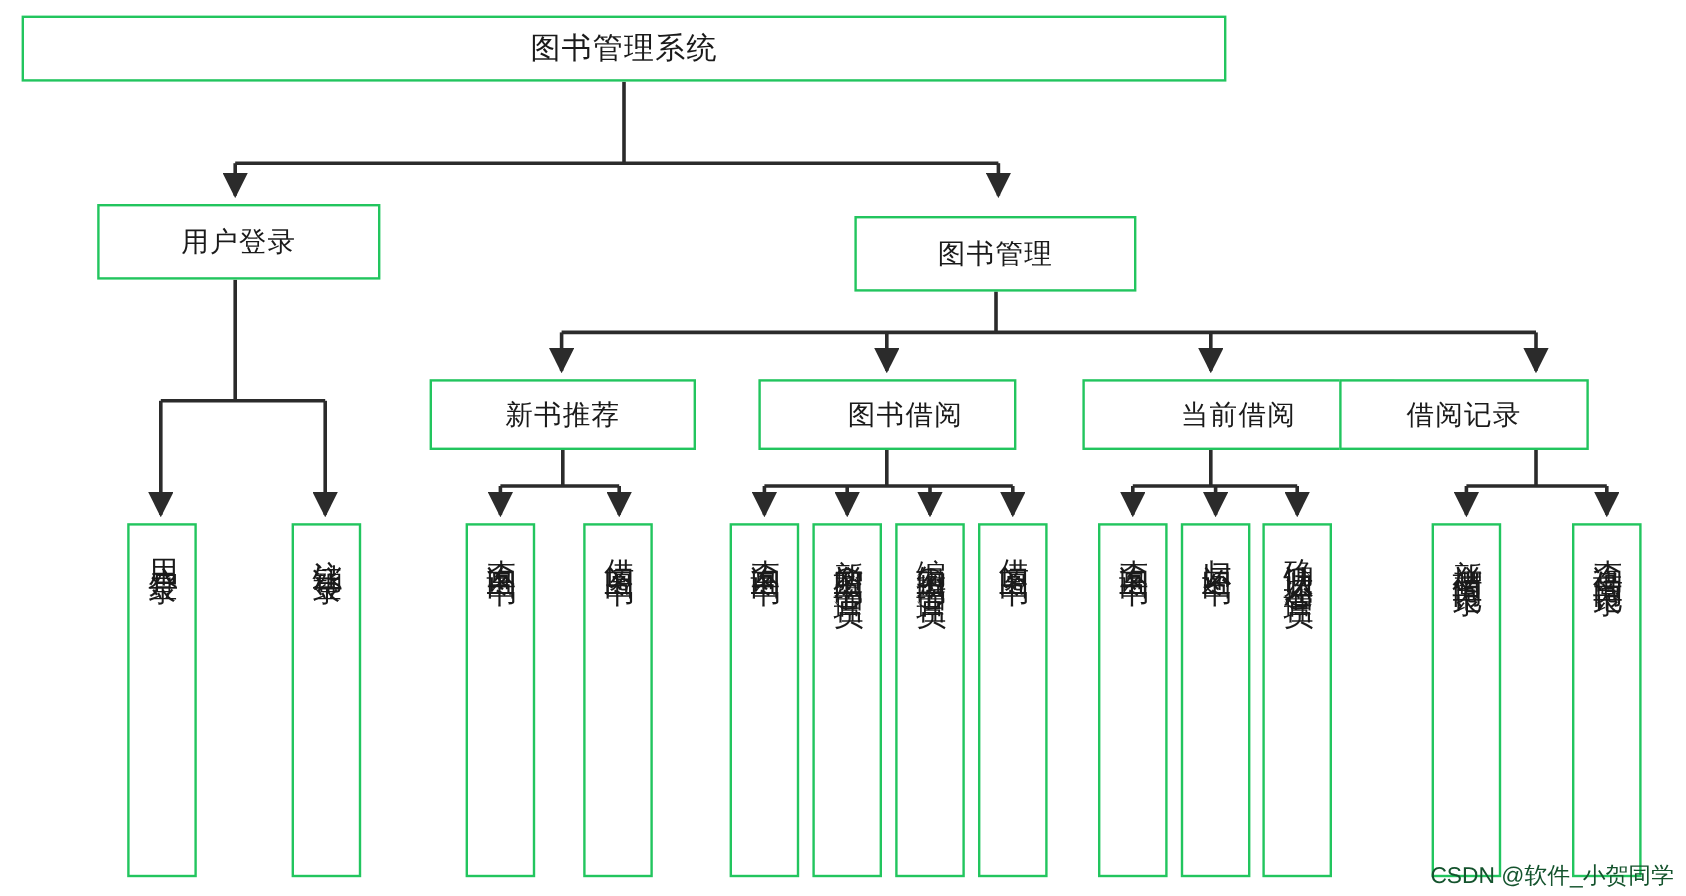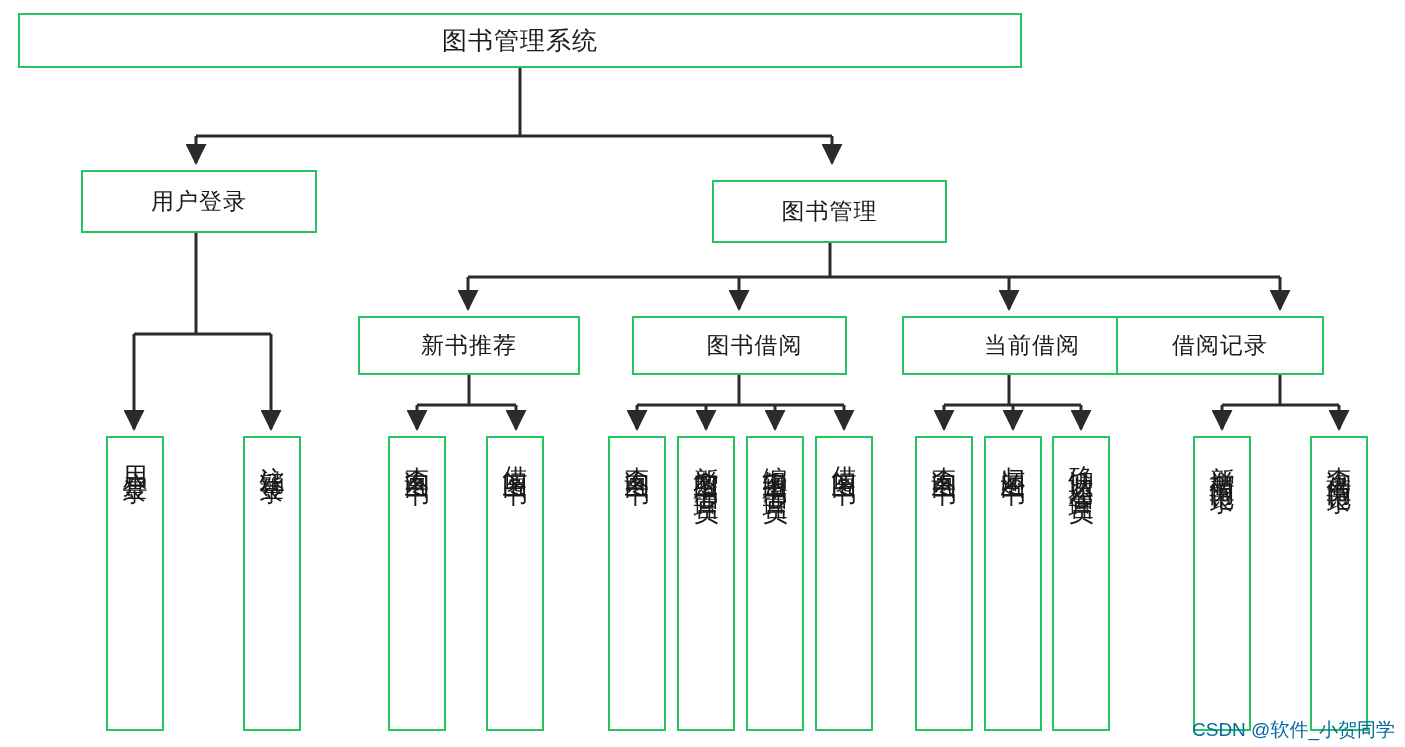--- a/index.html
+++ b/index.html
@@ -59,21 +59,21 @@
   .node.vert .node-label {
     writing-mode: vertical-rl;
     text-orientation: upright;
     font-size: 25px;
     letter-spacing: 5px;
     line-height: 1;
   }
   .watermark {
     position: absolute;
     font-size: 19px;
-    color: #0369a1;
+    color: #14532d;
     white-space: nowrap;
     user-select: none;
   }
 </style>
 </head>
 <body>
 
 <div id="canvas">
 
   <svg id="edges" viewBox="0 0 1405 747" width="1405" height="747" xmlns="http://www.w3.org/2000/svg">

